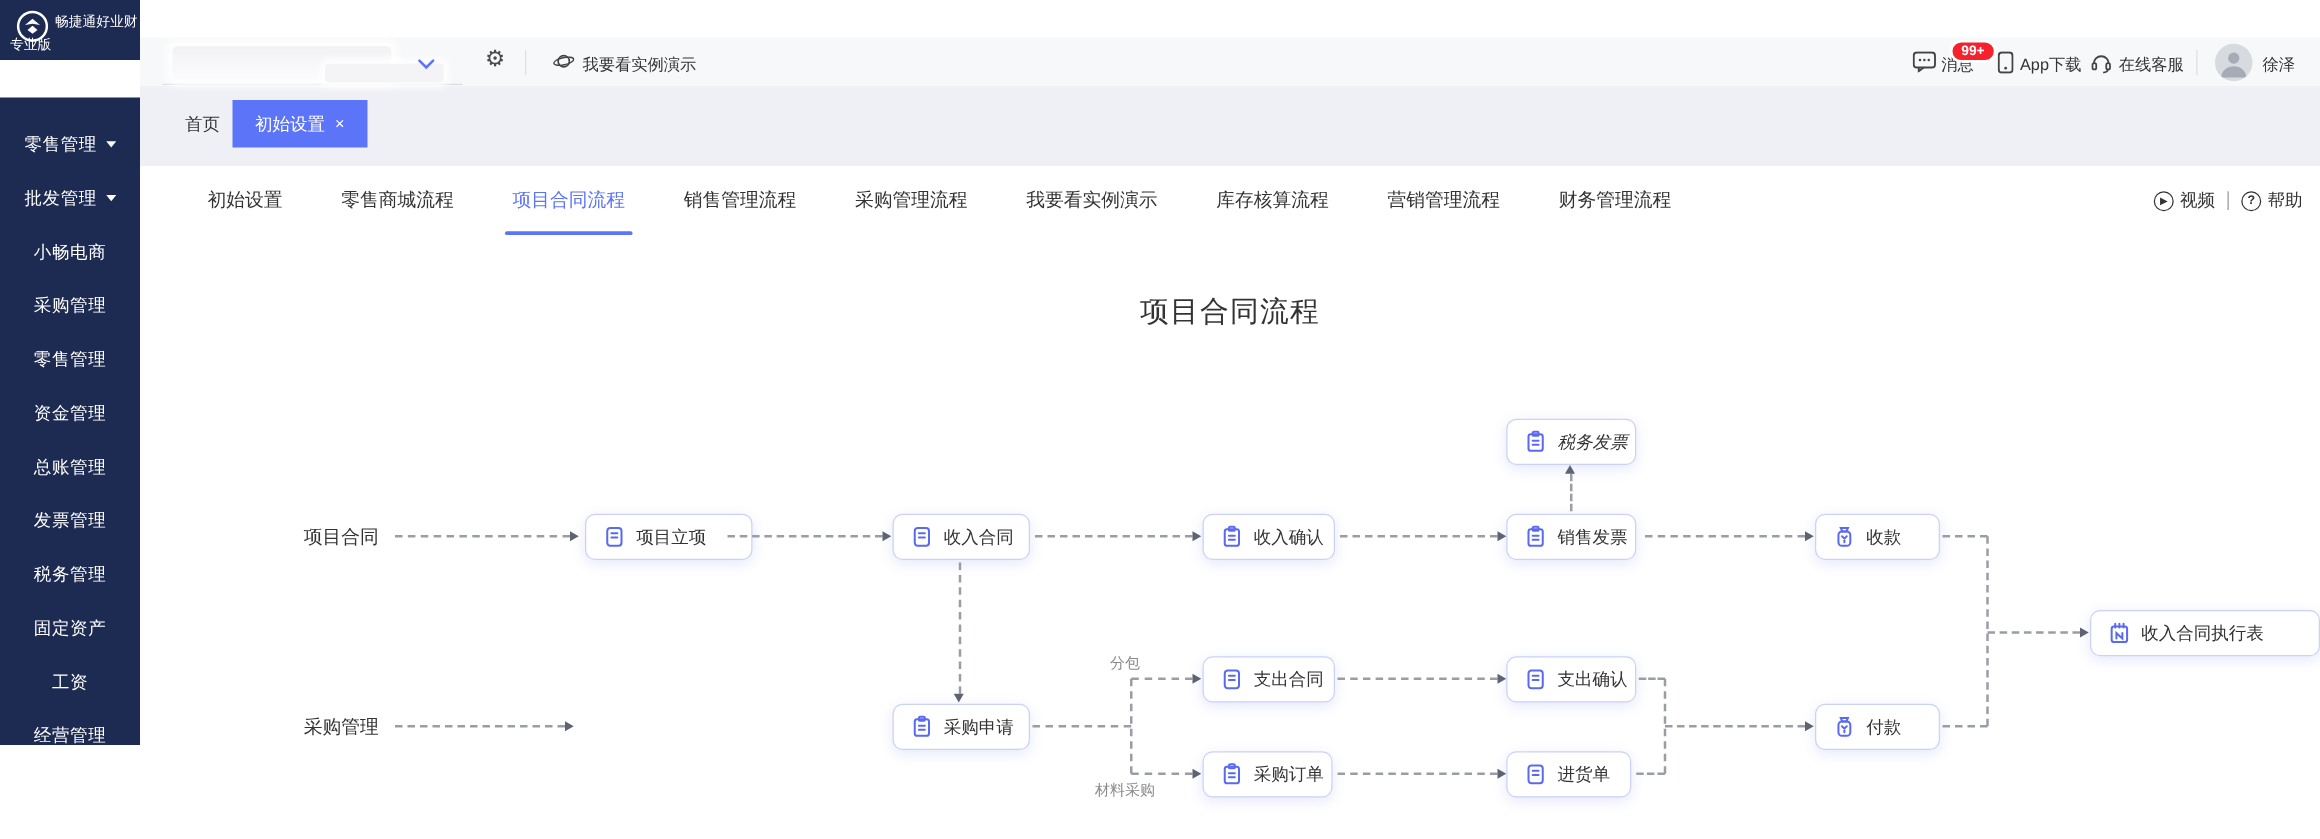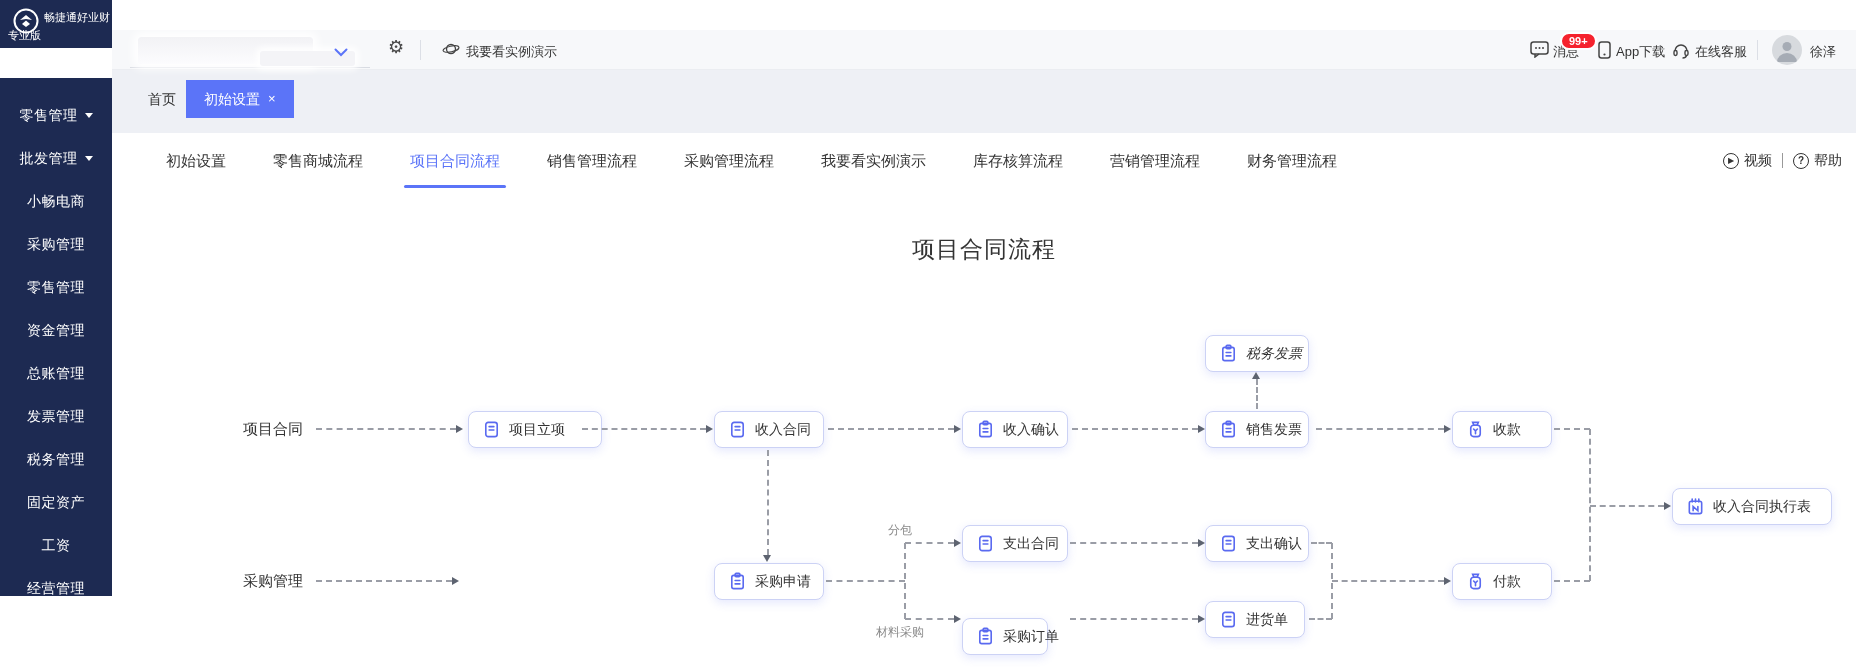--- a/index.html
+++ b/index.html
@@ -286,21 +286,21 @@
     </div>
     <div class="node" style="left: 1205px; top: 525px; width: 104px;">
       <span class="nicon">
         <svg width="19" height="19" viewBox="0 0 20 20" fill="none" stroke="#5a6af0" stroke-width="1.7" stroke-linecap="round">
           <rect x="4" y="2.5" width="12" height="15" rx="2.5"></rect>
           <path d="M7.5 7h5M7.5 10.5h5"></path>
         </svg>
       </span>
       <span class="nlabel">支出确认</span>
     </div>
-    <div class="node" style="left: 962px; top: 618px; width: 86px;">
+    <div class="node" style="left: 962px; top: 601px; width: 104px;">
       <span class="nicon">
         <svg width="19" height="19" viewBox="0 0 20 20" fill="none" stroke="#5a6af0" stroke-width="1.7" stroke-linecap="round">
           <rect x="4" y="3.5" width="12" height="14" rx="2"></rect>
           <rect x="7.5" y="1.5" width="5" height="3.4" rx="1"></rect>
           <path d="M7.5 9h5M7.5 12.5h5"></path>
         </svg>
       </span>
       <span class="nlabel">采购订单</span>
     </div>
     <div class="node" style="left: 1205px; top: 601px; width: 100px;">
@@ -315,21 +315,21 @@
     <div class="node" style="left: 1452px; top: 563px; width: 100px;">
       <span class="nicon">
         <svg width="19" height="19" viewBox="0 0 20 20" fill="none" stroke="#5a6af0" stroke-width="1.7" stroke-linecap="round">
           <path d="M7 2.5h6l-1.3 3h-3.4z"></path>
           <rect x="5" y="5.5" width="10" height="12" rx="3"></rect>
           <path d="M8 9.5l2 2 2-2M10 11.5v3"></path>
         </svg>
       </span>
       <span class="nlabel">付款</span>
     </div>
-    <div class="node" style="left: 1672px; top: 488px; width: 160px;">
+    <div class="node" style="left: 1672px; top: 488px; width: 184px;">
       <span class="nicon">
         <svg width="19" height="19" viewBox="0 0 20 20" fill="none" stroke="#5a6af0" stroke-width="1.7" stroke-linecap="round">
           <rect x="3.5" y="4.5" width="13" height="13" rx="2"></rect>
           <path d="M6.5 2.2v3M10 2.2v3M13.5 2.2v3"></path>
           <path d="M7.5 14.5v-4.5l5 4.5v-4.5"></path>
         </svg>
       </span>
       <span class="nlabel">收入合同执行表</span>
     </div>
     <div class="eh" style="left: 316px; top: 428px; width: 140px;"></div>

